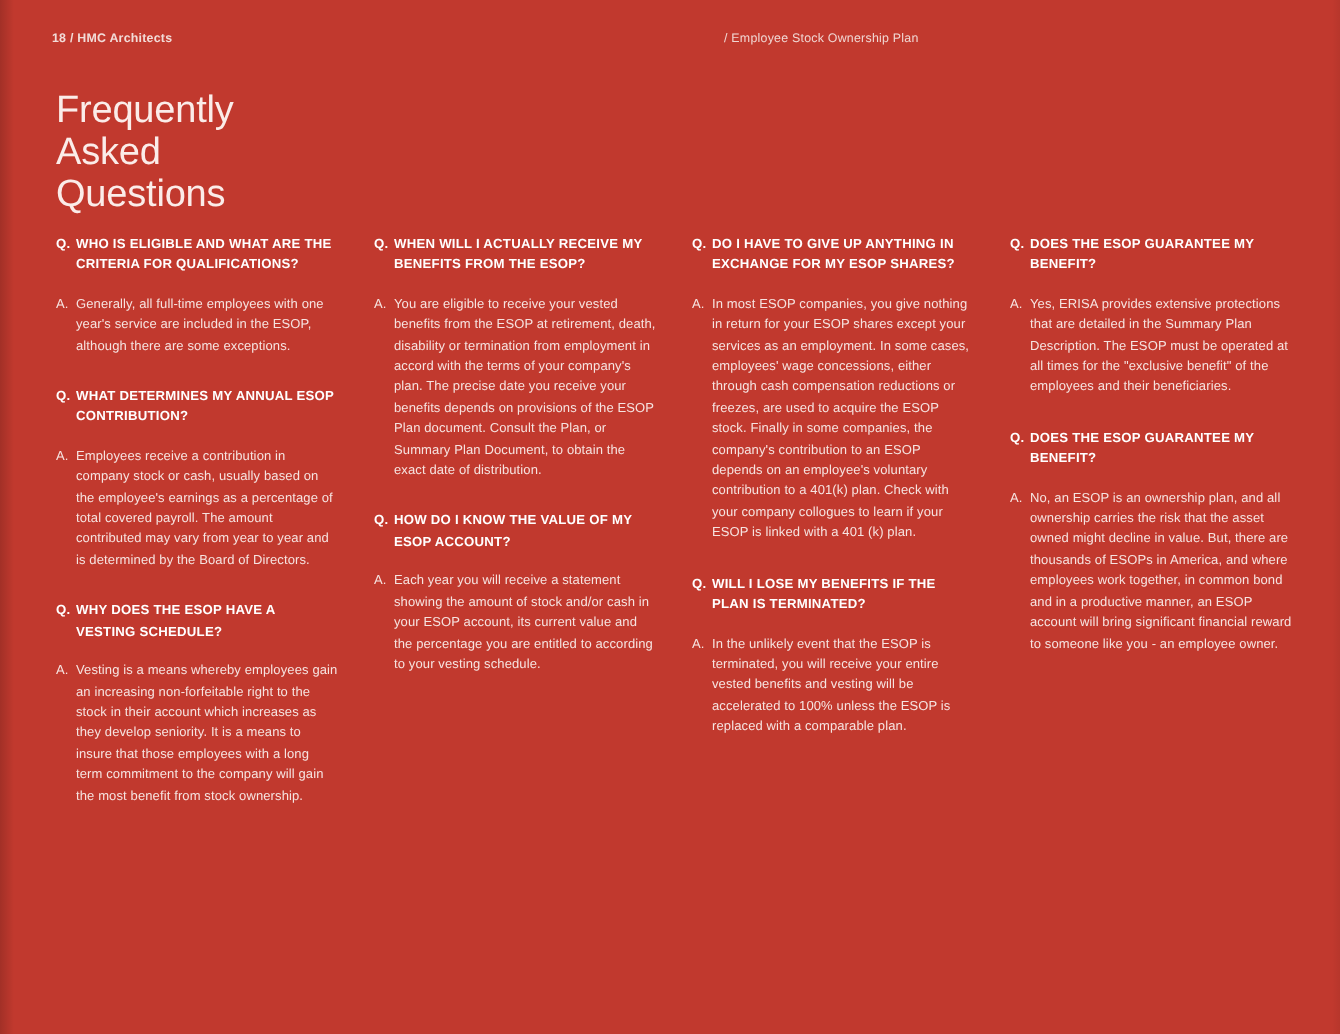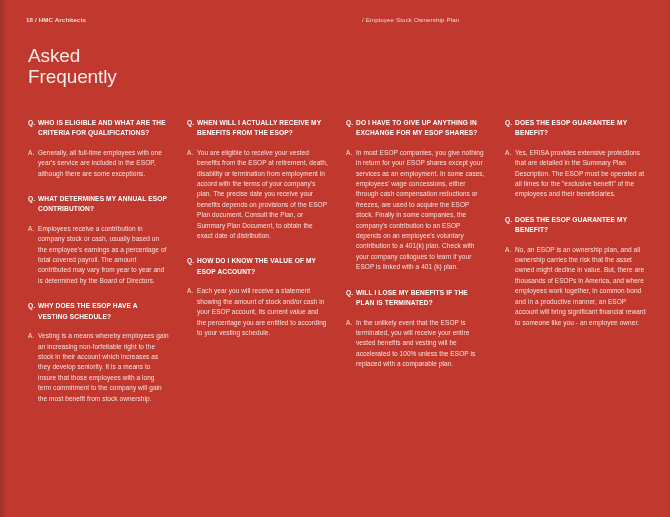--- a/index.html
+++ b/index.html
@@ -130,22 +130,23 @@
 
   <div id="spine-shadow"></div>
   <div id="page-edge-right"></div>
 
   <div id="running-head">
     <div class="runhead-text" id="runhead-left">18 / HMC Architects</div>
     <div class="runhead-text" id="runhead-right">/ Employee Stock Ownership Plan</div>
   </div>
 
   <h1 id="page-title">
+    <span class="tline">Frequently</span>
     <span class="tline">Asked</span>
-    <span class="tline">Frequently</span>
+    <span class="tline">Questions</span>
   </h1>
 
   <div id="faq-columns">
       <div class="faq-column">
         <div class="faq-block">
           <div class="qa-row faq-question">
             <span class="qa-marker">Q.</span>
             <span class="qa-body">WHO IS ELIGIBLE AND WHAT ARE THE CRITERIA FOR QUALIFICATIONS?</span>
           </div>
           <div class="qa-row faq-answer">

